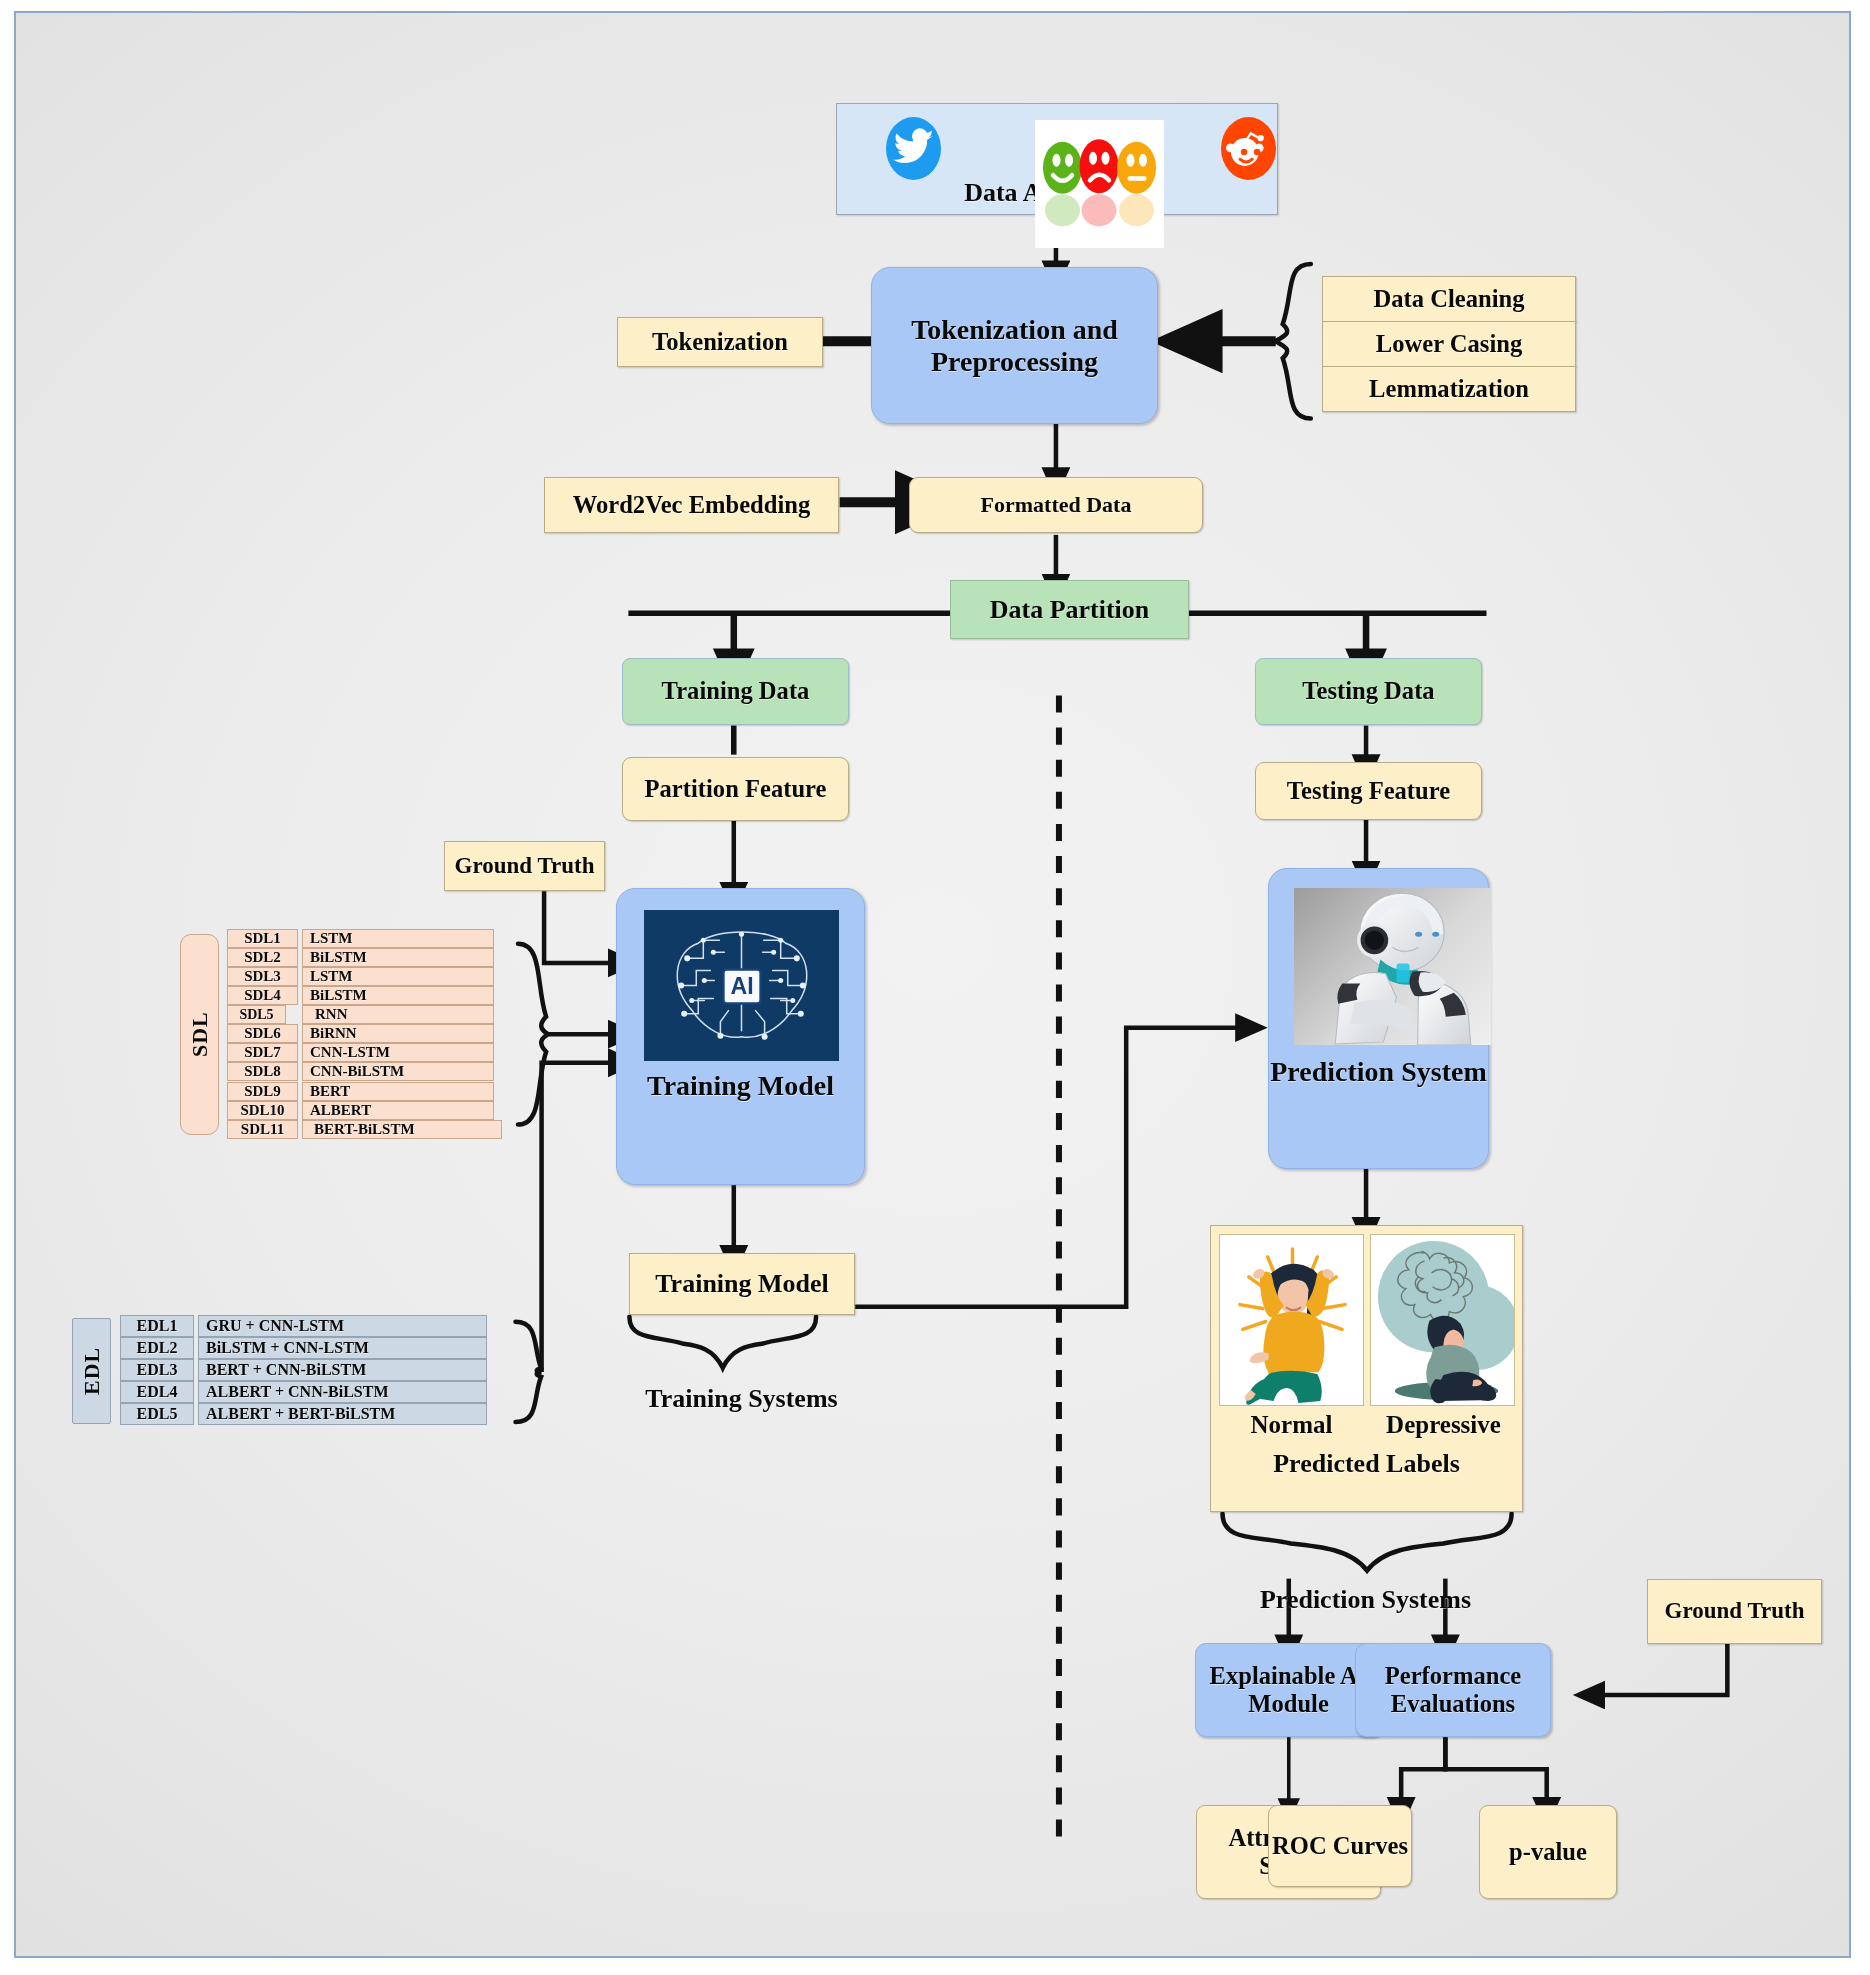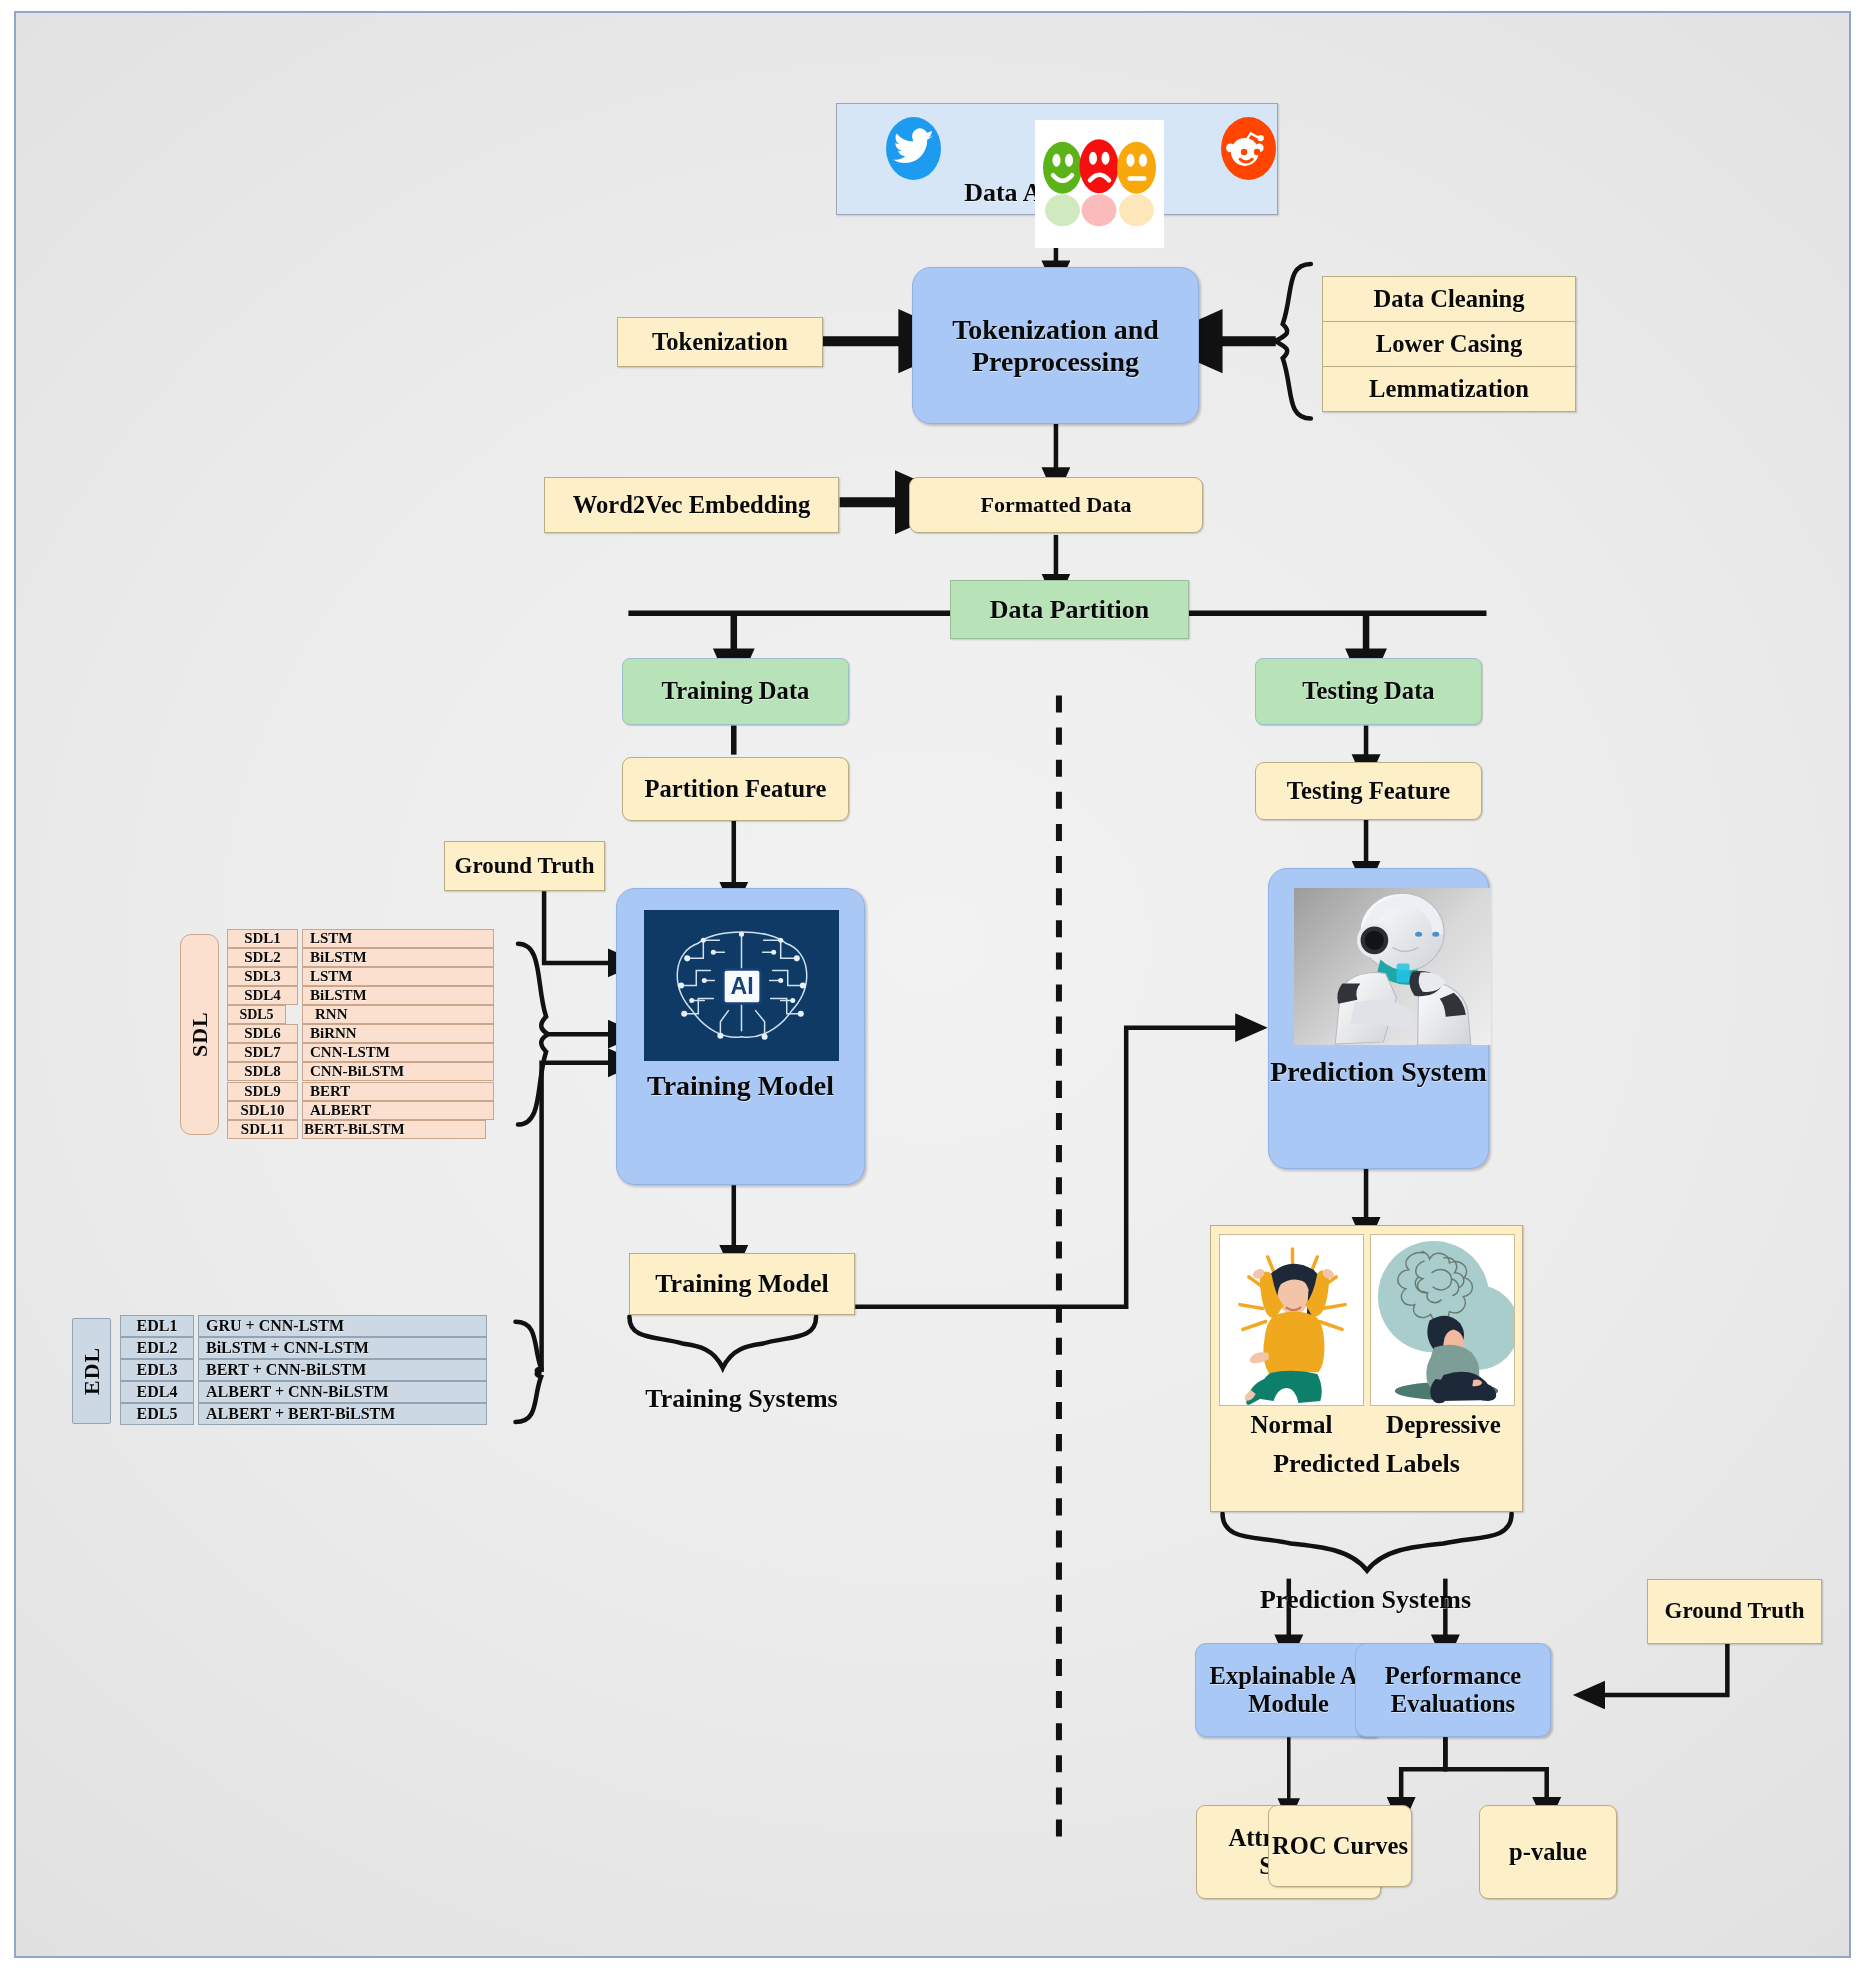--- a/index.html
+++ b/index.html
@@ -169,21 +169,21 @@
         <path d="M10.6 5.6 L12.9 1.8 L17.4 4.3 L16.8 5.4 L13.3 3.5 L11.6 6.1 z"></path>
         <circle cx="2.3" cy="10.4" r="2.3"></circle>
         <circle cx="17.7" cy="10.4" r="2.3"></circle>
       </g>
       <circle cx="9.6" cy="12.6" r="1.7" fill="#ff4500" transform="translate(2.2,3.2) scale(0.82)"></circle>
       <circle cx="16.5" cy="12.6" r="1.7" fill="#ff4500" transform="translate(2.2,3.2) scale(0.82)"></circle>
       <path d="M7.4 16.4 q3.2 3 6.6 0" stroke="#ff4500" stroke-width="1.5" fill="none" stroke-linecap="round" transform="translate(2.2,3.2) scale(0.82)"></path>
     </svg>
   </div>
 
-  <div class="node blue" style="left:896px;top:254px;width:287px;height:157px;font-size:28px;padding:0 14px;">
+  <div class="node blue" style="left:855px;top:254px;width:287px;height:157px;font-size:28px;padding:0 14px;">
     <span>Tokenization and Preprocessing</span>
   </div>
   <div class="node cream" style="left:601px;top:304px;width:206px;height:50px;font-size:24.6px;">
     <span>Tokenization</span>
   </div>
   <div class="node cream" style="left:1306px;top:263px;width:254px;height:46px;font-size:24.6px;">
     <span>Data Cleaning</span>
   </div>
   <div class="node cream" style="left:1306px;top:308px;width:254px;height:46px;font-size:24.6px;">
     <span>Lower Casing</span>
@@ -237,21 +237,21 @@
         <div class="rowcell peach" style="left: 75px; top: 95px; width: 192px; height: 19px; font-size: 15px; padding-left: 7px;">BiRNN</div>
         <div class="rowcell peach" style="left: 0px; top: 114px; width: 71px; height: 19px; font-size: 15px; justify-content: center;">SDL7</div>
         <div class="rowcell peach" style="left: 75px; top: 114px; width: 192px; height: 19px; font-size: 15px; padding-left: 7px;">CNN-LSTM</div>
         <div class="rowcell peach" style="left: 0px; top: 133px; width: 71px; height: 19px; font-size: 15px; justify-content: center;">SDL8</div>
         <div class="rowcell peach" style="left: 75px; top: 133px; width: 192px; height: 19px; font-size: 15px; padding-left: 7px;">CNN-BiLSTM</div>
         <div class="rowcell peach" style="left: 0px; top: 153px; width: 71px; height: 19px; font-size: 15px; justify-content: center;">SDL9</div>
         <div class="rowcell peach" style="left: 75px; top: 153px; width: 192px; height: 19px; font-size: 15px; padding-left: 7px;">BERT</div>
         <div class="rowcell peach" style="left: 0px; top: 172px; width: 71px; height: 19px; font-size: 15px; justify-content: center;">SDL10</div>
         <div class="rowcell peach" style="left: 75px; top: 172px; width: 192px; height: 19px; font-size: 15px; padding-left: 7px;">ALBERT</div>
         <div class="rowcell peach" style="left: 0px; top: 191px; width: 71px; height: 19px; font-size: 15px; justify-content: center;">SDL11</div>
-        <div class="rowcell peach" style="left: 75px; top: 191px; width: 184px; height: 19px; font-size: 15px; padding-left: 1px;">BERT-BiLSTM</div>
+        <div class="rowcell peach" style="left: 75px; top: 191px; width: 200px; height: 19px; font-size: 15px; padding-left: 11px;">BERT-BiLSTM</div>
       </div>
 
   <div class="vlabel steel" style="left:56px;top:1305px;width:39px;height:106px;border-radius:2px;font-size:22px;">
     <span>EDL</span>
   </div>
   <div id="edl-table" style="position:absolute;left:104px;top:1302px;width:371px;height:110px;">
         <div class="rowcell steel" style="left: 0px; top: 0px; width: 74px; height: 22px; font-size: 16px; justify-content: center;">EDL1</div>
         <div class="rowcell steel" style="left: 78px; top: 0px; width: 289px; height: 22px; font-size: 16px; padding-left: 7px;">GRU + CNN-LSTM</div>
         <div class="rowcell steel" style="left: 0px; top: 22px; width: 74px; height: 22px; font-size: 16px; justify-content: center;">EDL2</div>
         <div class="rowcell steel" style="left: 78px; top: 22px; width: 289px; height: 22px; font-size: 16px; padding-left: 7px;">BiLSTM + CNN-LSTM</div>

